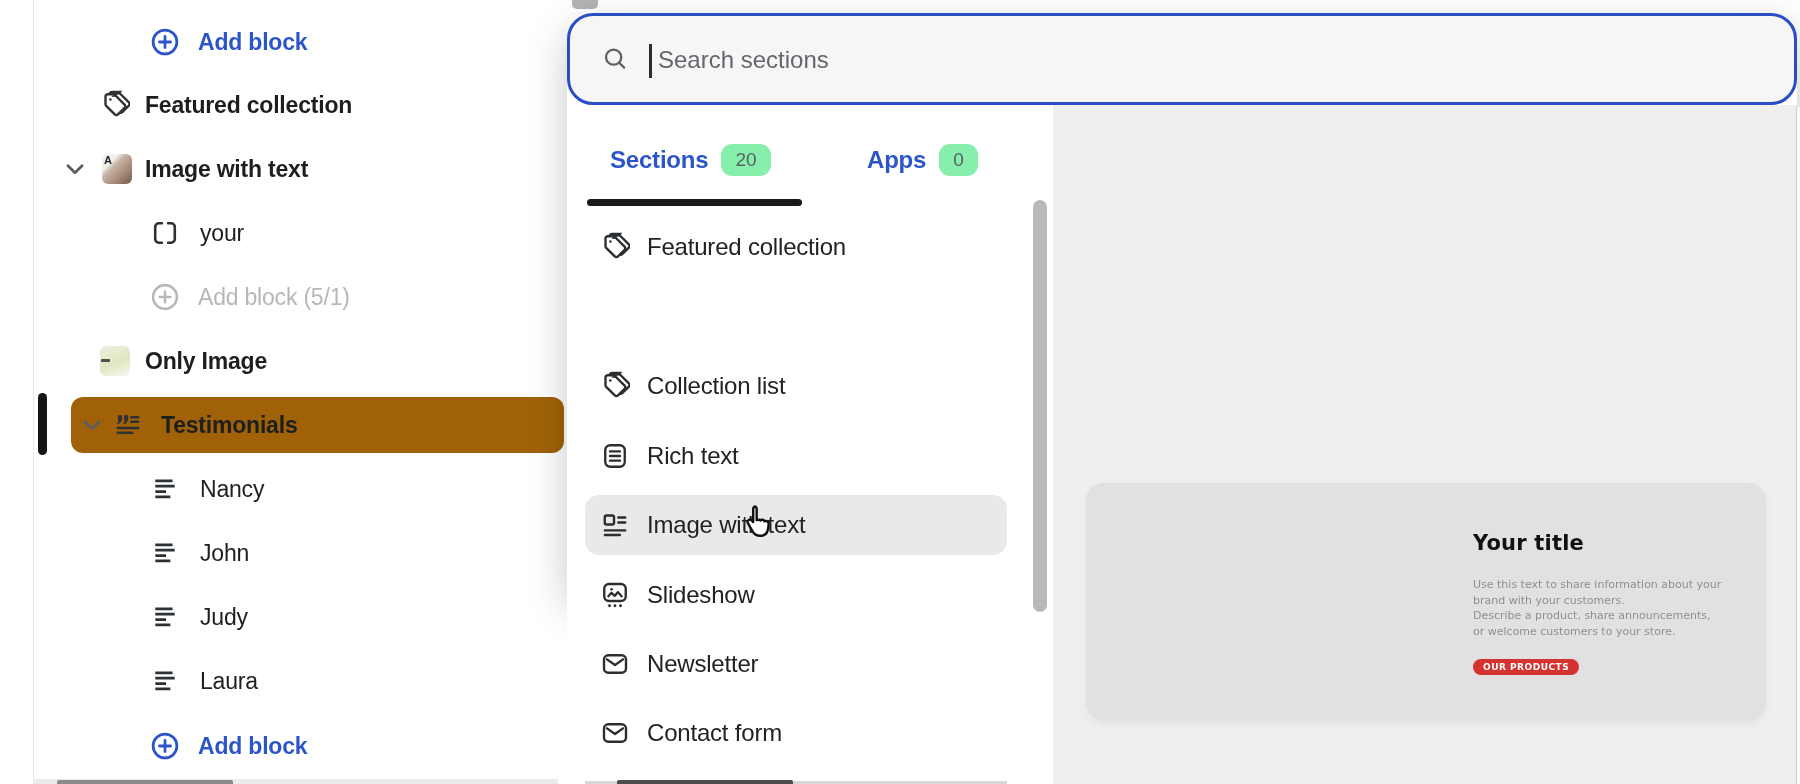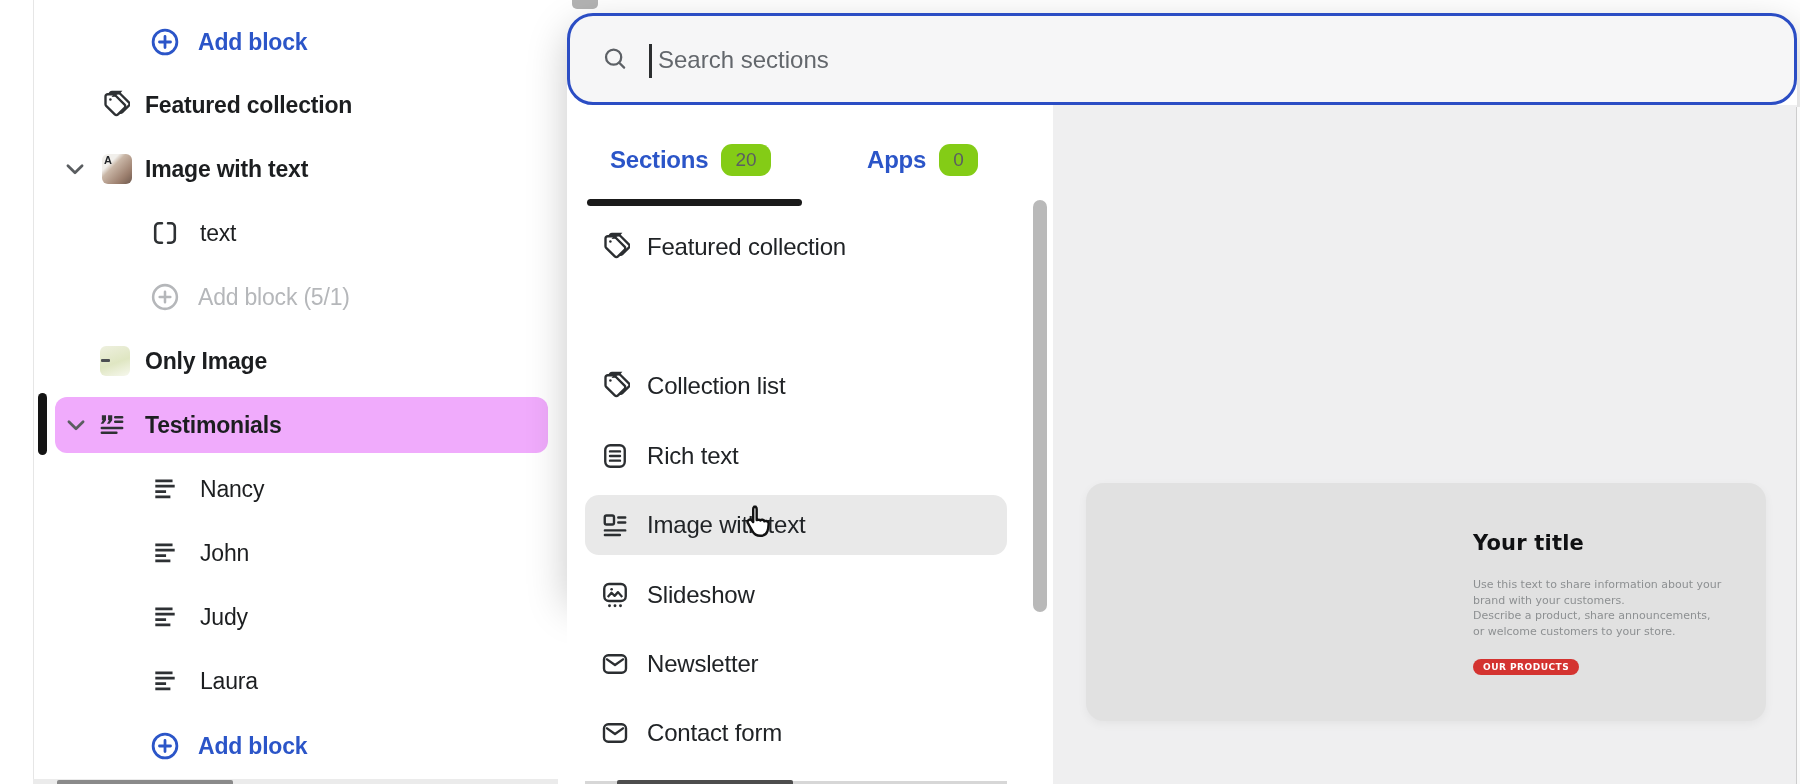--- a/index.html
+++ b/index.html
@@ -9,42 +9,42 @@
   
   .sidebar{position:absolute;left:0;top:0;width:567px;height:736px;background:#fff;}
   .sidebar-rule{position:absolute;left:33px;top:0;width:1px;height:784px;background:#e6e6e6;}
   .s-row{position:absolute;left:0;width:560px;height:56px;cursor:default;}
   .s-row .ic{position:absolute;top:50%;transform:translateY(-50%);display:flex;align-items:center;}
   .s-label{position:absolute;top:50%;transform:translateY(-50%);font-size:23px;letter-spacing:-0.2px;color:#1c1e20;white-space:nowrap;}
   .w600{font-weight:bold;}
   .blue{color:#2b55c8;}
   .disabled{color:#b5b7ba;}
   .sel-bar{position:absolute;left:38px;top:393px;width:9px;height:62px;background:#141414;border-radius:5px;}
-  .s-row.selected{left:55px;width:493px;background:#f0abfc;border-radius:12px;text-align:right;}
+  .s-row.selected{left:71px;width:493px;background:#a16207;border-radius:12px;text-align:right;}
   .thumb{width:30px;height:30px;border-radius:6px;position:relative;overflow:hidden;}
   .thumb-iwt{background:linear-gradient(135deg,#f1efeb 28%,#c9b6a6 40%,#9c7f6e 75%,#6f5a4e);}
   .thumb-iwt span{position:absolute;left:2px;top:0px;font-size:11px;font-weight:bold;color:#23262a;}
   .thumb-img{background:linear-gradient(160deg,#eef0df,#dfe6c2 55%,#f7f8ee);}
   .thumb-img i{position:absolute;left:1px;top:13px;width:9px;height:3px;background:#4c4f52;border-radius:1px;}
 
   
   .modal{position:absolute;left:567px;top:13px;width:1230px;height:580px;
          box-shadow:0 14px 40px rgba(0,0,0,.22);border-radius:26px 26px 0 0;}
   .searchbox{position:absolute;left:0;top:0;width:1230px;height:92px;background:#f6f6f7;
              border:3px solid #2b4dc4;border-radius:26px;box-sizing:border-box;}
   .searchbox .mag{position:absolute;left:32px;top:50%;transform:translateY(-50%);display:flex;}
   .caret{position:absolute;left:79px;top:28px;width:2.5px;height:34px;background:#2c2e30;}
   .search-input{position:absolute;left:86px;top:4px;width:1000px;height:78px;border:0;outline:0;background:transparent;
                 font-family:"Liberation Sans",sans-serif;font-size:24px;color:#1c1e20;}
   .search-input::placeholder{color:#63676c;opacity:1;}
 
   .tabbar{position:absolute;left:0;top:92px;width:486px;height:102px;background:#fff;border-bottom:2px solid #e4e4e4;box-sizing:content-box;}
   .tab{position:absolute;top:10px;height:90px;display:flex;align-items:center;gap:13px;cursor:pointer;}
   .tab-label{font-size:24px;font-weight:bold;color:#2b55c8;letter-spacing:-0.2px;}
-  .tab-badge{background:#84cc16;color:#5b5e62;font-size:19px;padding:5px 14px;border-radius:11px;}
+  .tab-badge{background:#86efac;color:#5b5e62;font-size:19px;padding:5px 14px;border-radius:11px;}
   .tab-underline{position:absolute;left:20px;top:94px;width:215px;height:7px;background:#1a1a1a;border-radius:4px;}
 
   .listpanel{position:absolute;left:0;top:194px;width:486px;height:577px;background:#fff;overflow:hidden;}
   .m-row{position:absolute;left:18px;width:422px;height:60px;border-radius:14px;cursor:pointer;}
   .m-row.hovered{background:#e9e9e9;}
   .m-ic{position:absolute;left:15px;top:50%;transform:translateY(-50%);display:flex;}
   .m-label{position:absolute;left:62px;top:50%;transform:translateY(-50%);font-size:24px;color:#202326;letter-spacing:-0.2px;white-space:nowrap;}
 
   .scroll-thumb{position:absolute;left:466px;top:187px;width:14px;height:412px;background:#b9b9b9;border-radius:7px;}
 
@@ -109,21 +109,21 @@
       </span>
       <span class="s-label w600" style="left:145px">Image with text</span>
     </div>
 
     <div class="s-row" style="top:205px">
       <span class="ic" style="left:151px;color:#2e3134">
         <svg width="28" height="28" viewBox="0 0 24 24">
             <path d="M9.4 3.6H6.8A3.2 3.2 0 0 0 3.6 6.8v10.4a3.2 3.2 0 0 0 3.2 3.2h2.6 M14.6 3.6h2.6a3.2 3.2 0 0 1 3.2 3.2v10.4a3.2 3.2 0 0 1-3.2 3.2h-2.6" fill="none" stroke="currentColor" stroke-width="2.2" stroke-linecap="round"></path>
           </svg>
       </span>
-      <span class="s-label" style="left:200px">text</span>
+      <span class="s-label" style="left:200px">your</span>
     </div>
 
     <div class="s-row" style="top:269px">
       <span class="ic disabled" style="left:150px">
         <svg width="30" height="30" viewBox="0 0 26 26">
             <circle cx="13" cy="13" r="10.3" fill="none" stroke="currentColor" stroke-width="2.2"></circle>
             <path d="M13 8.4v9.2M8.4 13h9.2" stroke="currentColor" stroke-width="2.2" stroke-linecap="round"></path>
           </svg>
       </span>
       <span class="s-label disabled" style="left:198px">Add block (5/1)</span>

